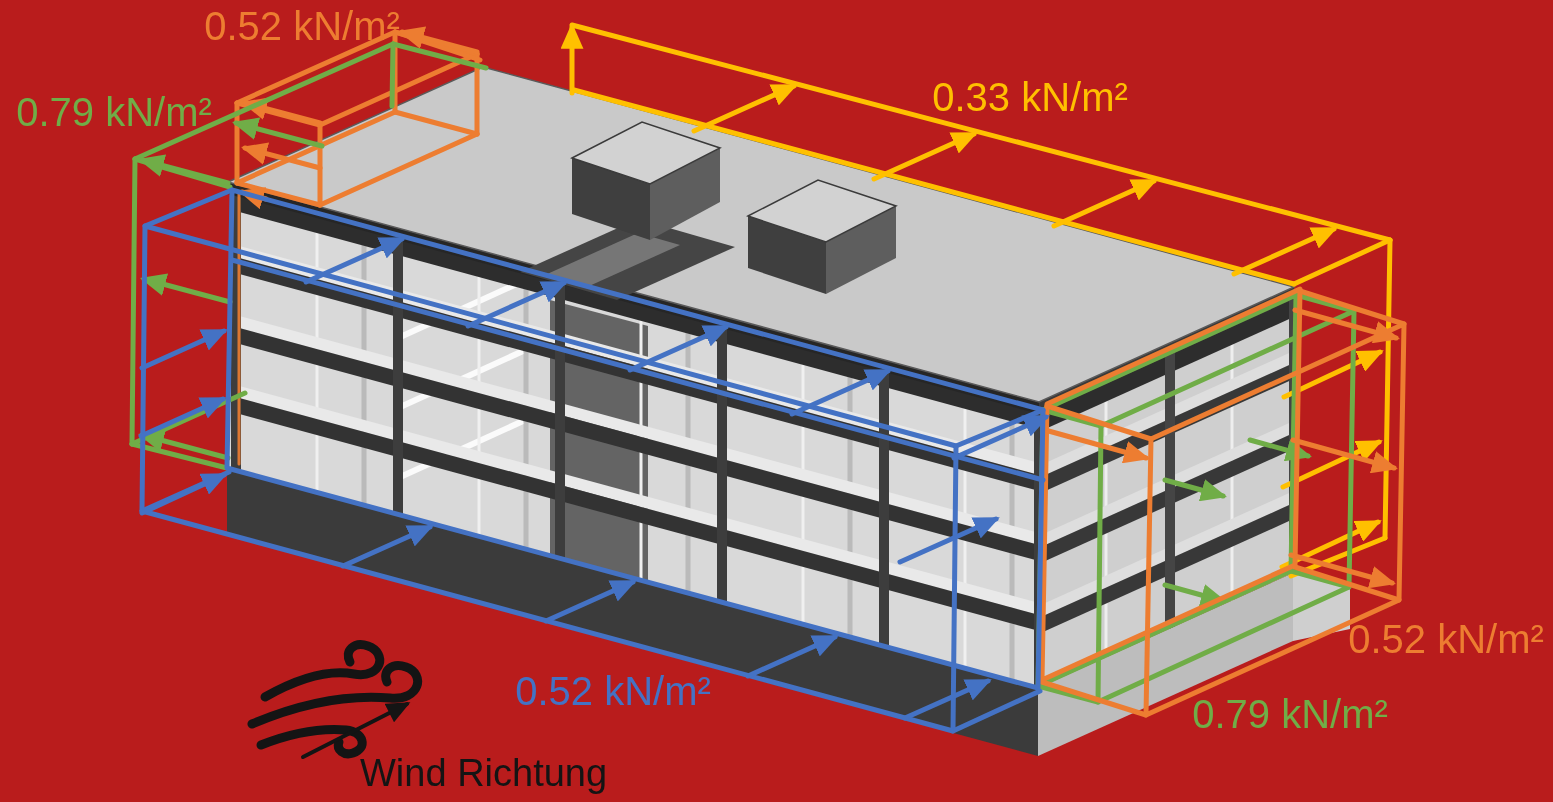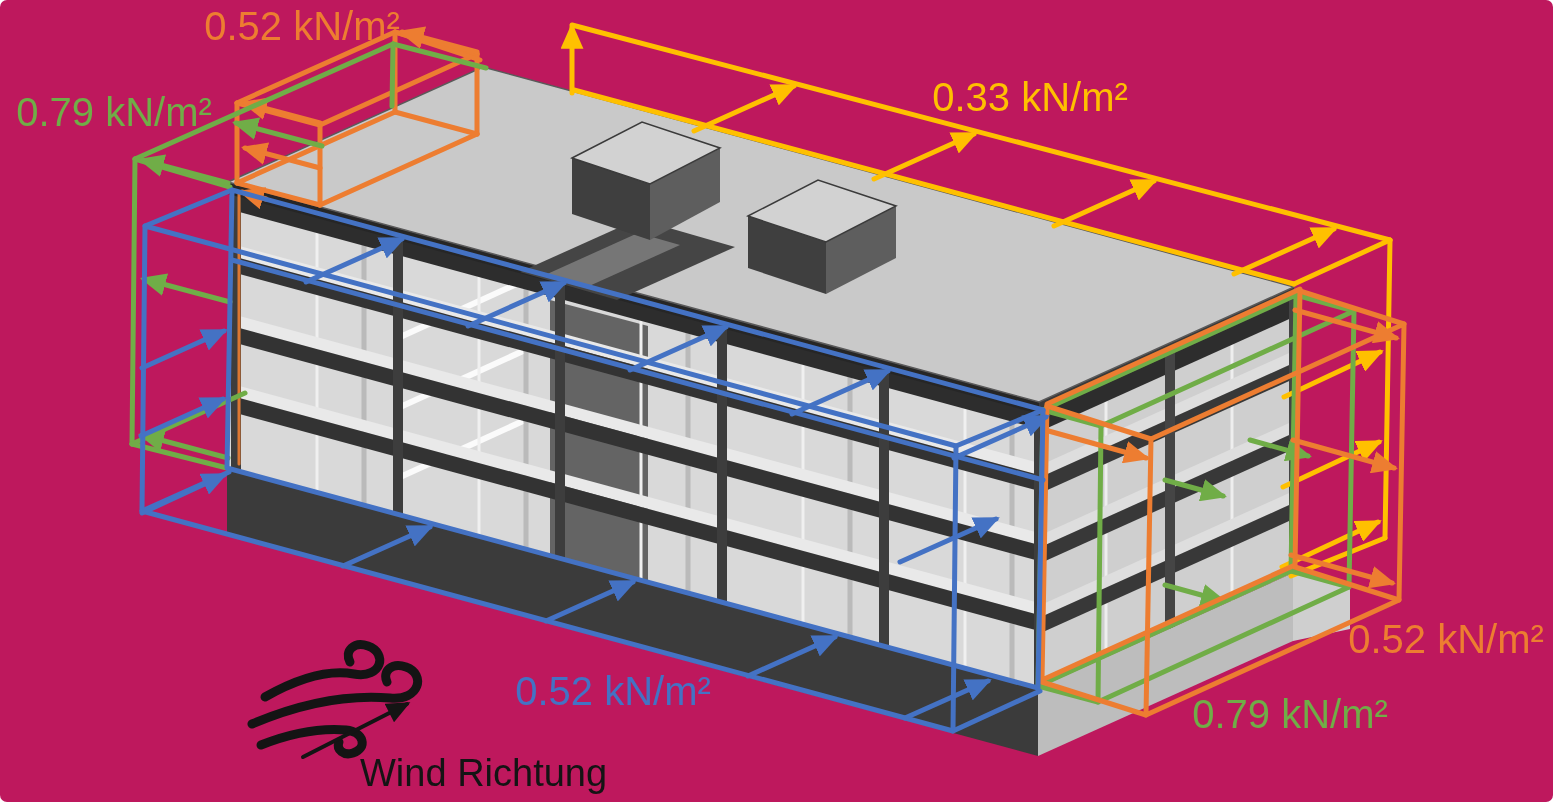--- a/index.html
+++ b/index.html
@@ -1,22 +1,21 @@
 <!DOCTYPE html>
 <html style="--blue: #4472C4; --green: #70AD47; --orange: #ED7D31; --yellow: #FFC000; --ink: #141414;"><head>
 <meta charset="utf-8">
 <style>
   :root{
     --blue:#4472C4; --green:#70AD47; --orange:#ED7D31; --yellow:#FFC000; --ink:#141414;
   }
   html,body{margin:0;padding:0;background:#ffffff;}
   .stage{
-    position:relative; width:1553px; height:802px; background:#be185d; overflow:hidden;
+    position:relative; width:1553px; height:802px; background:#b91c1c; overflow:hidden;
     font-family:"Liberation Sans", sans-serif;
-    border-radius:7px;
   }
   svg{display:block;}
   .lbl{font-size:40px; font-weight:400;}
   .lbl-sm{font-size:38px; fill:var(--ink);}
   .f-blue{fill:var(--blue);} .f-green{fill:var(--green);} .f-orange{fill:var(--orange);}
   .f-yellow{fill:var(--yellow);} .f-ink{fill:var(--ink);}
   .t-blue{fill:var(--blue);} .t-green{fill:var(--green);} .t-orange{fill:var(--orange);} .t-yellow{fill:var(--yellow);}
   .w-blue,.w-green,.w-orange,.w-yellow{
     stroke-width:5; fill:none; stroke-linecap:round; stroke-linejoin:round;
   }

